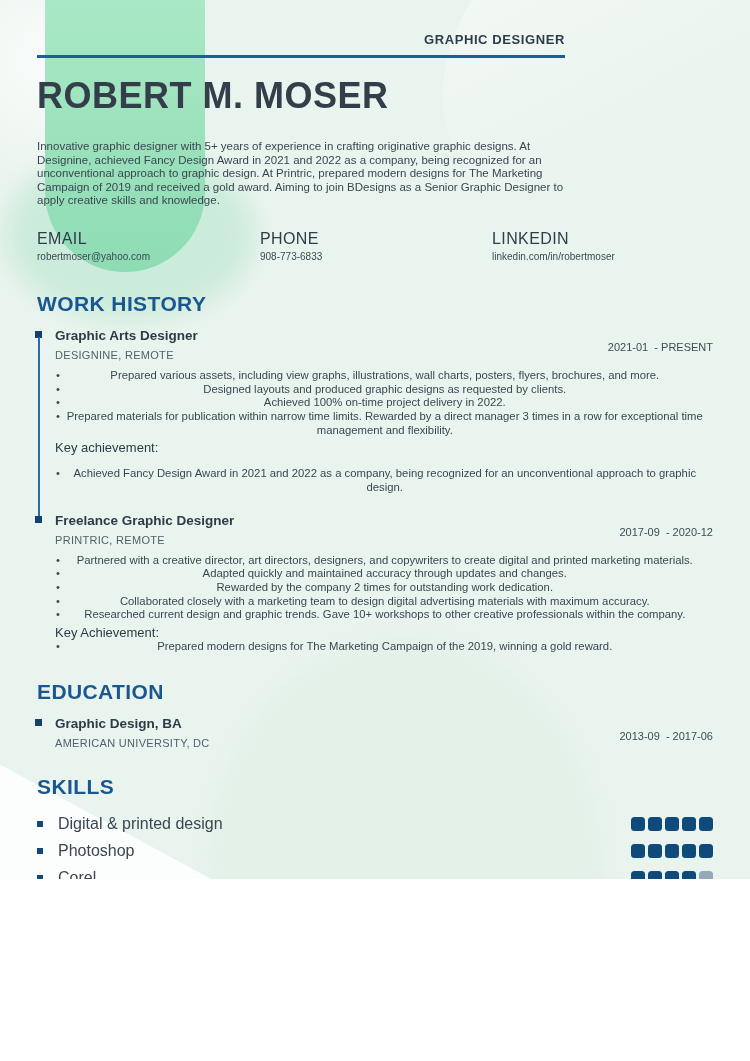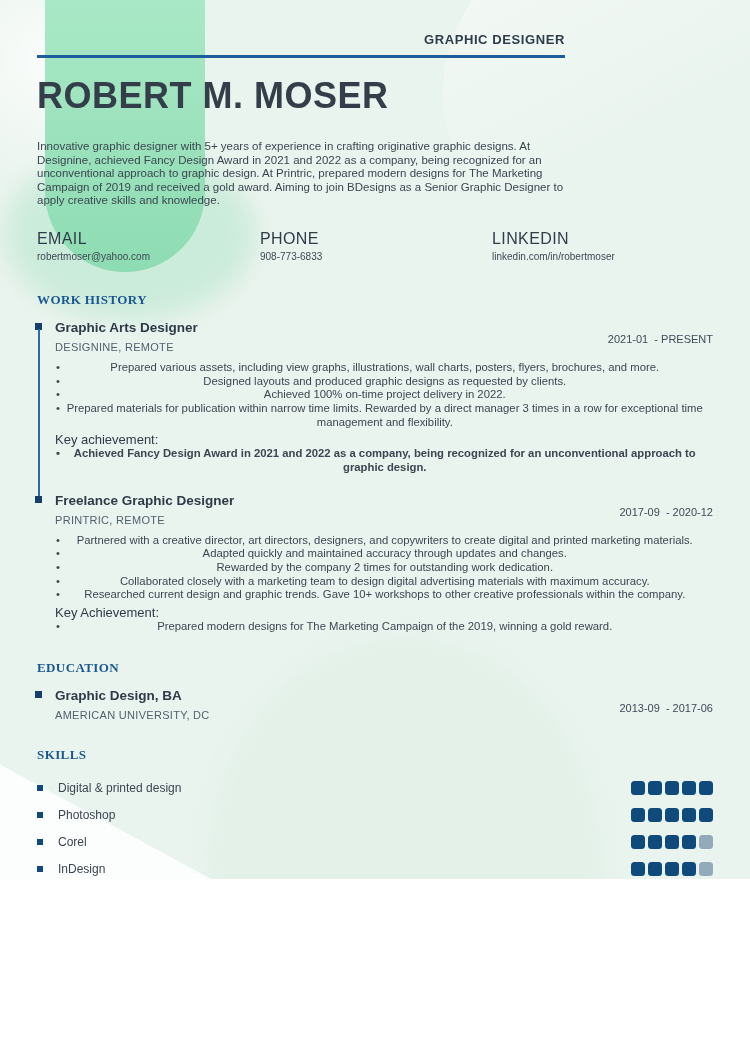--- a/index.html
+++ b/index.html
@@ -44,21 +44,21 @@
   .content{position:relative;z-index:2;padding:32px 37px 0 37px;}
   .role{width:528px;text-align:right;font-size:13px;font-weight:600;
     letter-spacing:.6px;color:#2e3b49;}
   .rule{width:528px;height:3px;background:var(--rule);margin-top:8px;border:0;}
   h1.name{margin-top:20px;font-size:36px;line-height:1;font-weight:800;
     letter-spacing:.5px;color:var(--ink);}
   .summary{margin-top:26px;width:530px;font-size:11.5px;line-height:13.6px;color:var(--body);}
   .contacts{margin-top:22px;display:grid;grid-template-columns:223px 232px 1fr;}
   .contact-label{font-size:16px;letter-spacing:.4px;color:#2f3c49;}
   .contact-value{margin-top:3px;font-size:10px;color:#3c4954;}
-  h2.section{margin-top:30px;font-size:13px;font-weight:600;letter-spacing:.4px;color:var(--accent);font-family:Liberation Serif, serif;}
+  h2.section{margin-top:30px;font-size:21px;font-weight:600;letter-spacing:.4px;color:var(--accent);}
   h2.tight{margin-top:26px;}
   .entries{margin-top:12px;}
   .entry{position:relative;margin-left:18px;}
   .entry .marker{position:absolute;left:-20px;top:3px;width:7px;height:7px;background:var(--navy);}
   .entry.with-line::after{content:"";position:absolute;left:-17px;top:9px;width:2px;
     height:calc(100% + 15px);background:var(--tline);}
   .entry-title{font-size:13.5px;font-weight:700;color:#2e3a48;}
   .entry-sub{margin-top:6px;font-size:11px;letter-spacing:.3px;color:var(--muted);}
   .dates{position:absolute;right:0;top:13px;font-size:11px;color:#3e4a56;white-space:pre;}
   ul.bullets{margin-top:8px;list-style:none;}
@@ -67,21 +67,21 @@
   ul.bullets li::before{content:"\2022";position:absolute;left:1px;top:0;color:var(--body);}
   .key-label{margin-top:4px;font-size:13px;line-height:13.7px;font-weight:400;color:#2e3a48;}
   .job{margin-bottom:18px;}
   .job:last-child{margin-bottom:0;}
   .edu-entry{margin-bottom:0;}
   
   .skills-list{margin-top:12px;}
   .skill-row{display:flex;align-items:center;justify-content:space-between;height:27px;}
   .skill-left{display:flex;align-items:center;}
   .skill-bullet{width:6px;height:6px;background:var(--skill-on);margin-right:15px;flex:0 0 auto;}
-  .skill-label{font-size:12px;color:var(--body);text-align:right;}
+  .skill-label{font-size:16px;color:var(--body);text-align:right;}
   .skill-level{display:flex;gap:3px;}
   .sq{width:14px;height:14px;border-radius:3.5px;display:inline-block;}
   .sq.on{background:var(--skill-on);}
   .sq.off{background:var(--skill-off);}
 </style>
 </head>
 <body>
 
 <div class="page">
 
@@ -123,21 +123,21 @@
           <div class="entry-title">Graphic Arts Designer</div>
           <div class="dates">2021-01  - PRESENT</div>
           <div class="entry-sub">DESIGNINE, REMOTE</div>
           <ul class="bullets">
               <li>Prepared various assets, including view graphs, illustrations, wall charts, posters, flyers, brochures, and more.</li>
               <li>Designed layouts and produced graphic designs as requested by clients.</li>
               <li>Achieved 100% on-time project delivery in 2022.</li>
               <li>Prepared materials for publication within narrow time limits. Rewarded by a direct manager 3 times in a row for exceptional time management and flexibility.</li>
             </ul>
           <div class="key-label">Key achievement:</div>
-          <ul class="bullets" style="margin-top:0;font-weight:bold;">
+          <ul class="bullets" style="margin-top:12px;">
               <li>Achieved Fancy Design Award in 2021 and 2022 as a company, being recognized for an unconventional approach to graphic design.</li>
             </ul>
         </article>
 
         <article class="entry job">
           <span class="marker"></span>
           <div class="entry-title">Freelance Graphic Designer</div>
           <div class="dates">2017-09  - 2020-12</div>
           <div class="entry-sub">PRINTRIC, REMOTE</div>
           <ul class="bullets">

